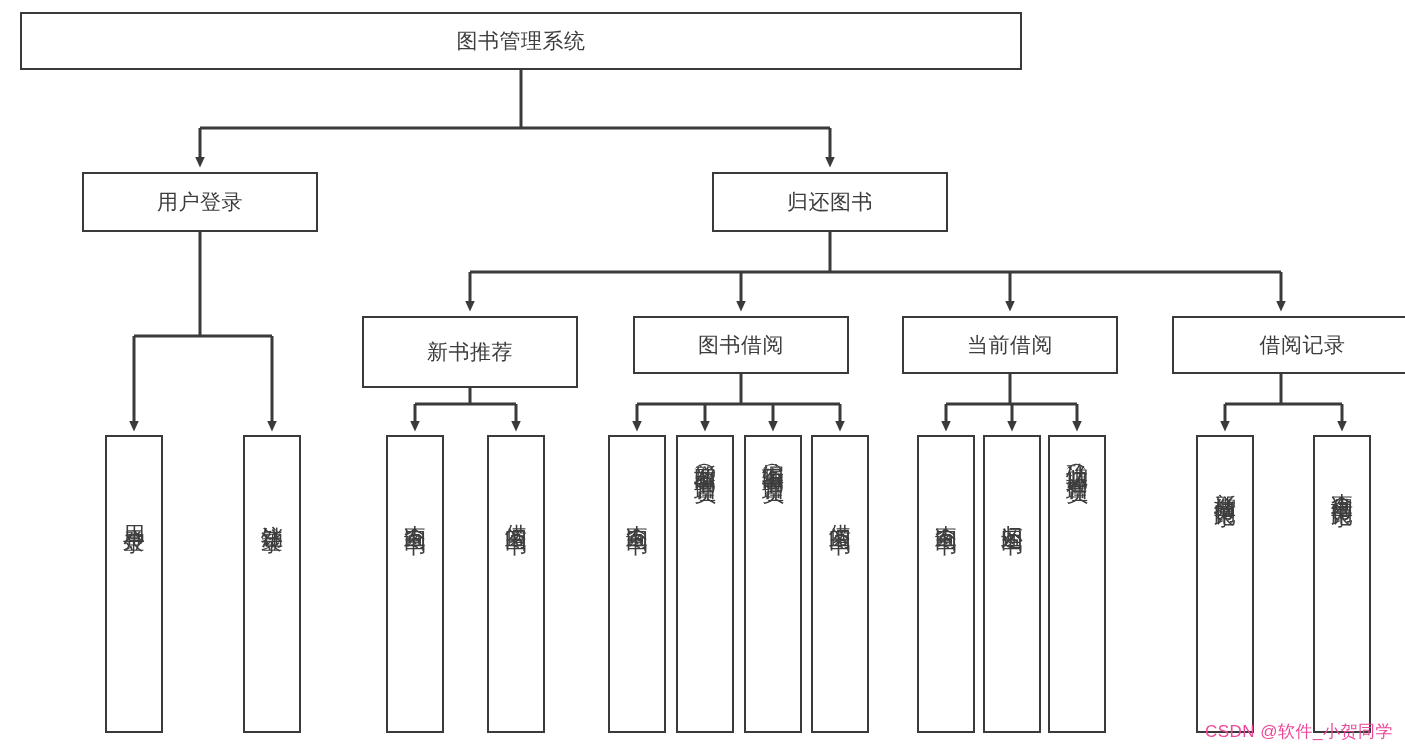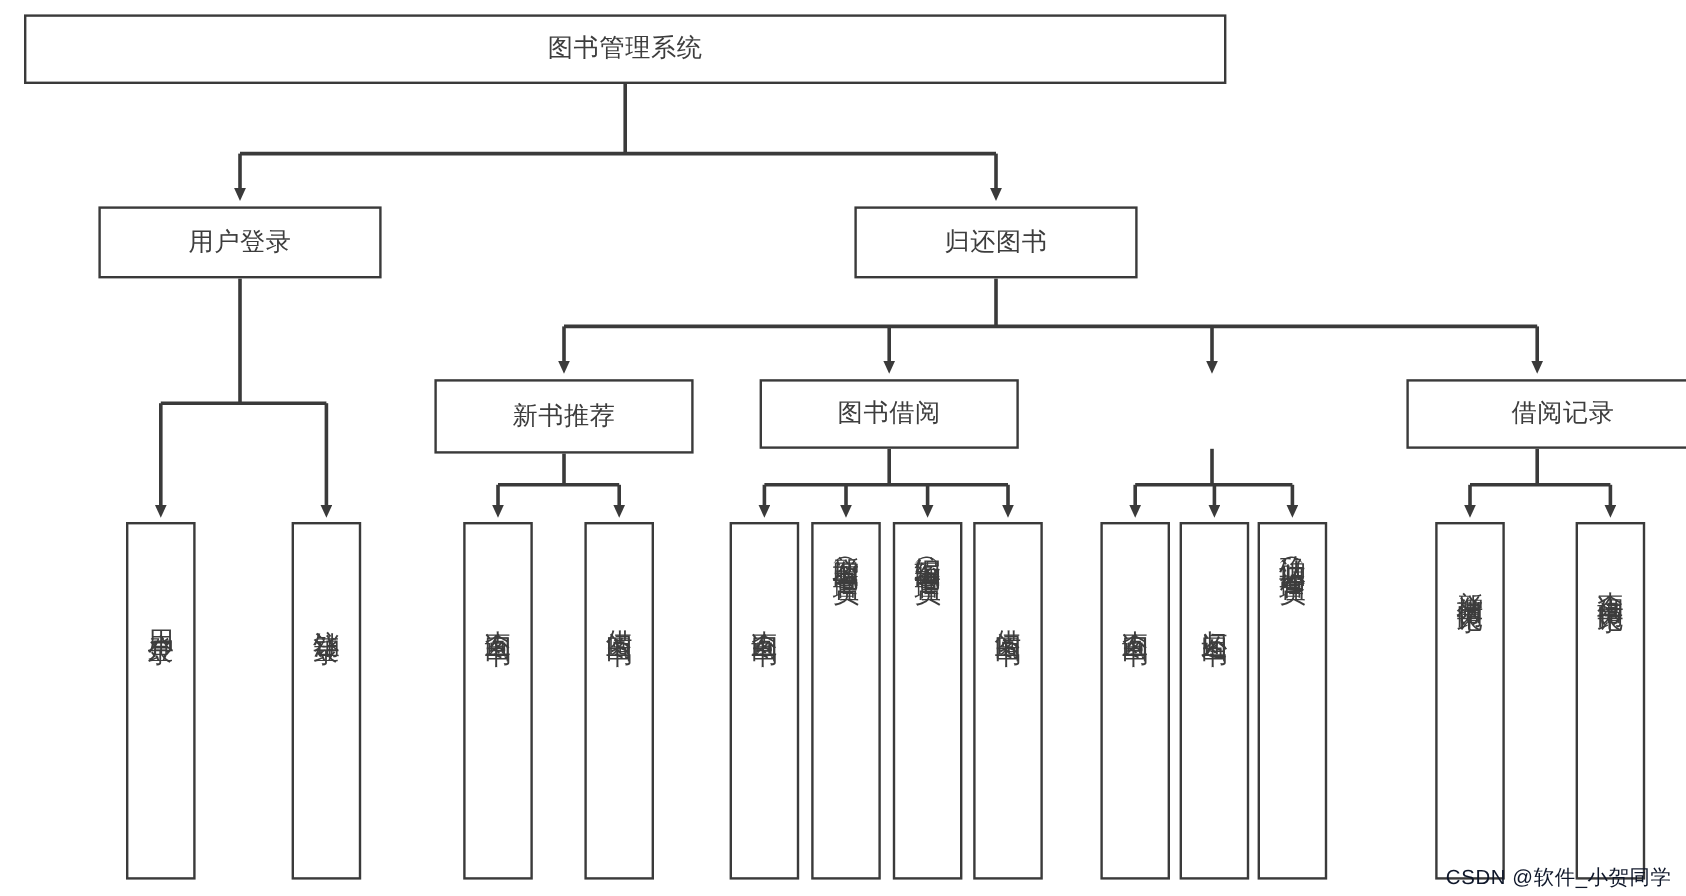--- a/index.html
+++ b/index.html
@@ -58,21 +58,21 @@
     font-size: 22px;
     letter-spacing: 3px;
     line-height: 1;
     white-space: nowrap;
   }
   #watermark {
     position: absolute;
     right: 12px;
     bottom: 4px;
     font-size: 17px;
-    color: #0f172a;
+    color: #ec4899;
     letter-spacing: 0.5px;
     z-index: 5;
     white-space: nowrap;
     font-family: "Liberation Sans", "DejaVu Sans", sans-serif;
   }
 </style>
 </head>
 <body>
 
 <div id="canvas">
@@ -131,26 +131,29 @@
     <span class="label">图书管理系统</span>
   </div>
 
   <div class="node horizontal" style="left:82px; top:172px; width:236px; height:60px;">
     <span class="label">用户登录</span>
   </div>
   <div class="node horizontal" style="left:712px; top:172px; width:236px; height:60px;">
     <span class="label">归还图书</span>
   </div>
 
-  <div class="node horizontal" style="left:362px; top:316px; width:216px; height:62px;">
+  <div class="node horizontal" style="left:362px; top:316px; width:216px; height:72px;">
     <span class="label">新书推荐</span>
   </div>
   <div class="node horizontal" style="left:633px; top:316px; width:216px; height:58px;">
     <span class="label">图书借阅</span>
   </div>
+  <div class="node horizontal" style="left:902px; top:316px; width:216px; height:58px;">
+    <span class="label">当前借阅</span>
+  </div>
   <div class="node horizontal" style="left:1172px; top:316px; width:261px; height:58px;">
     <span class="label">借阅记录</span>
   </div>
 
   <div class="node vertical" style="left:105px; top:435px; width:58px; height:298px; padding-top:70px;">
     <span class="label">用户登录</span>
   </div>
   <div class="node vertical" style="left:243px; top:435px; width:58px; height:298px; padding-top:70px;">
     <span class="label">注销登录</span>
   </div>

